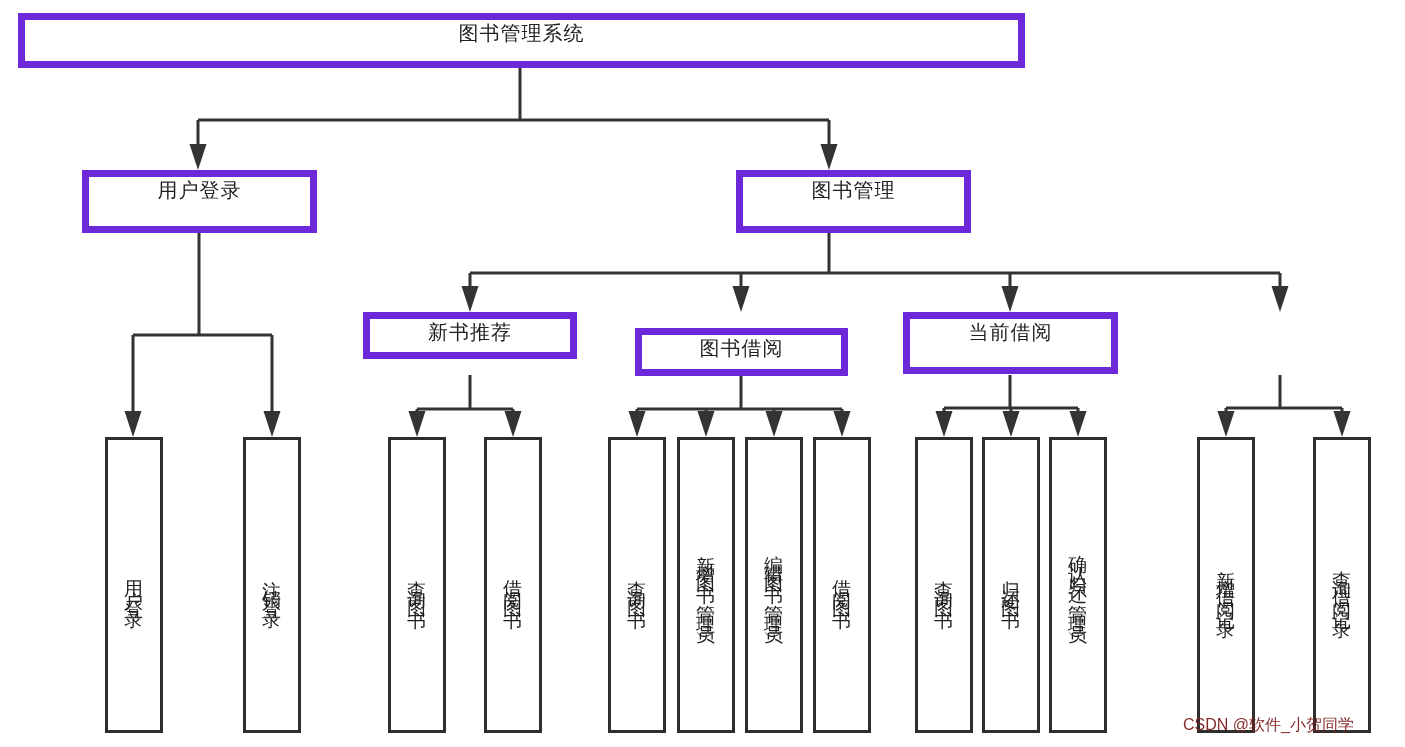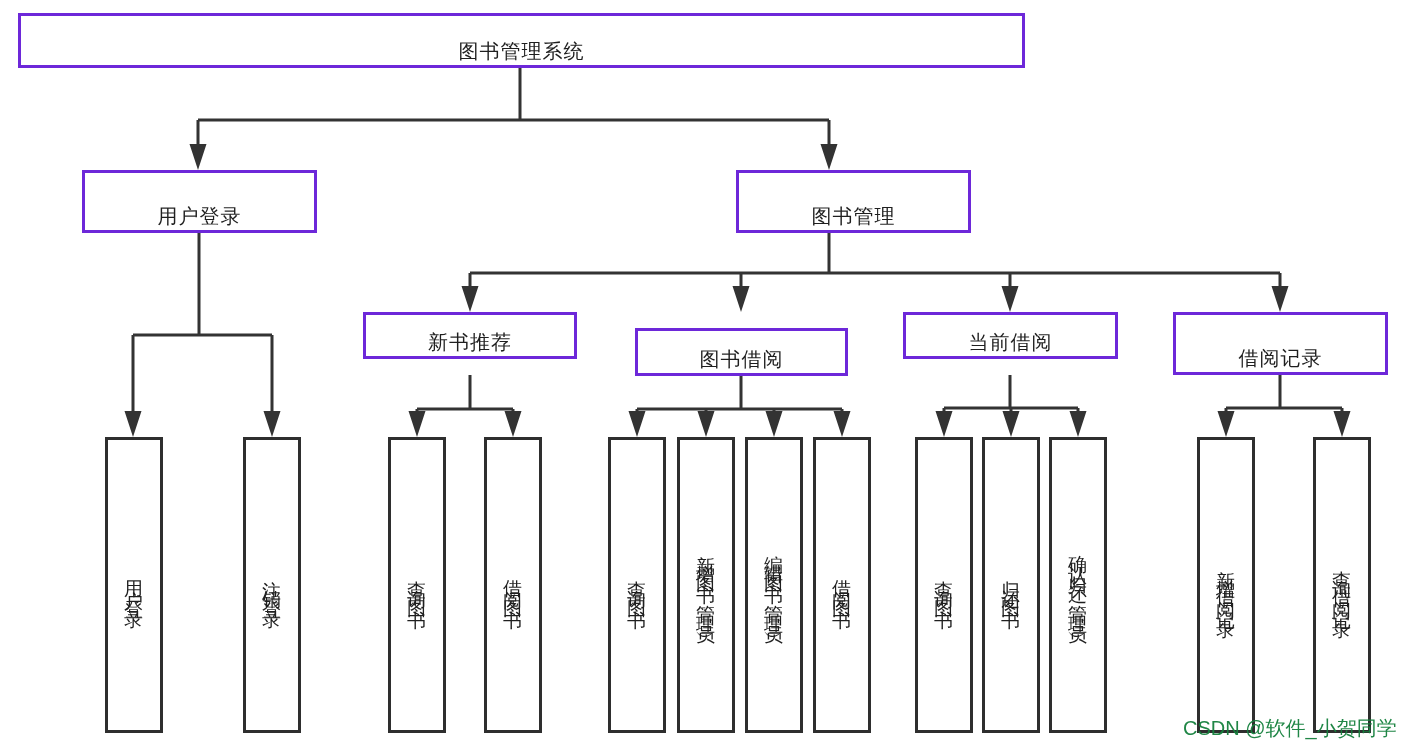--- a/index.html
+++ b/index.html
@@ -12,24 +12,24 @@
     overflow: hidden;
   }
   svg.connectors {
     position: absolute;
     left: 0; top: 0;
     width: 1405px; height: 747px;
   }
   .box {
     position: absolute;
     box-sizing: border-box;
-    border: 3px solid #6d28d9;
+    border: 7px solid #6d28d9;
     background: #ffffff;
     display: flex;
-    align-items: flex-end;
+    align-items: flex-start;
     justify-content: center;
   }
   .box .lbl {
     color: #1f1f1f;
     font-size: 20px;
     letter-spacing: 1px;
     white-space: nowrap;
   }
   .vbox {
     position: absolute;
@@ -49,22 +49,22 @@
     color: #1f1f1f;
     font-size: 19px;
     line-height: 1;
     letter-spacing: 10px;
     white-space: nowrap;
   }
   .watermark {
     position: absolute;
     left: 1183px;
     top: 715px;
-    font-size: 20px;
-    color: #15803d;
+    font-size: 16px;
+    color: #7f1d1d;
     opacity: 0.95;
     white-space: nowrap;
     z-index: 5;
   }
 </style>
 </head>
 <body>
 
 <div class="canvas">
 
@@ -107,25 +107,22 @@
   <div class="box" style="left:712px; top:170px; width:235px; height:63px;margin-left:24px;">
     <span class="lbl">图书管理</span>
   </div>
 
   <div class="box" style="left:363px; top:312px; width:214px; height:47px;">
     <span class="lbl">新书推荐</span>
   </div>
   <div class="box" style="left:635px; top:328px; width:213px; height:48px;">
     <span class="lbl">图书借阅</span>
   </div>
-  <div class="box" style="left:903px; top:312px; width:215px; height:47px;">
+  <div class="box" style="left:903px; top:312px; width:215px; height:62px;">
     <span class="lbl">当前借阅</span>
-  </div>
-  <div class="box" style="left:1173px; top:312px; width:215px; height:63px;">
-    <span class="lbl">借阅记录</span>
   </div>
 
   <div class="vbox" style="left:105px;">
     <span class="vlbl">用户登录</span>
   </div>
   <div class="vbox" style="left:243px;">
     <span class="vlbl">注销登录</span>
   </div>
 
   <div class="vbox" style="left:388px;">

